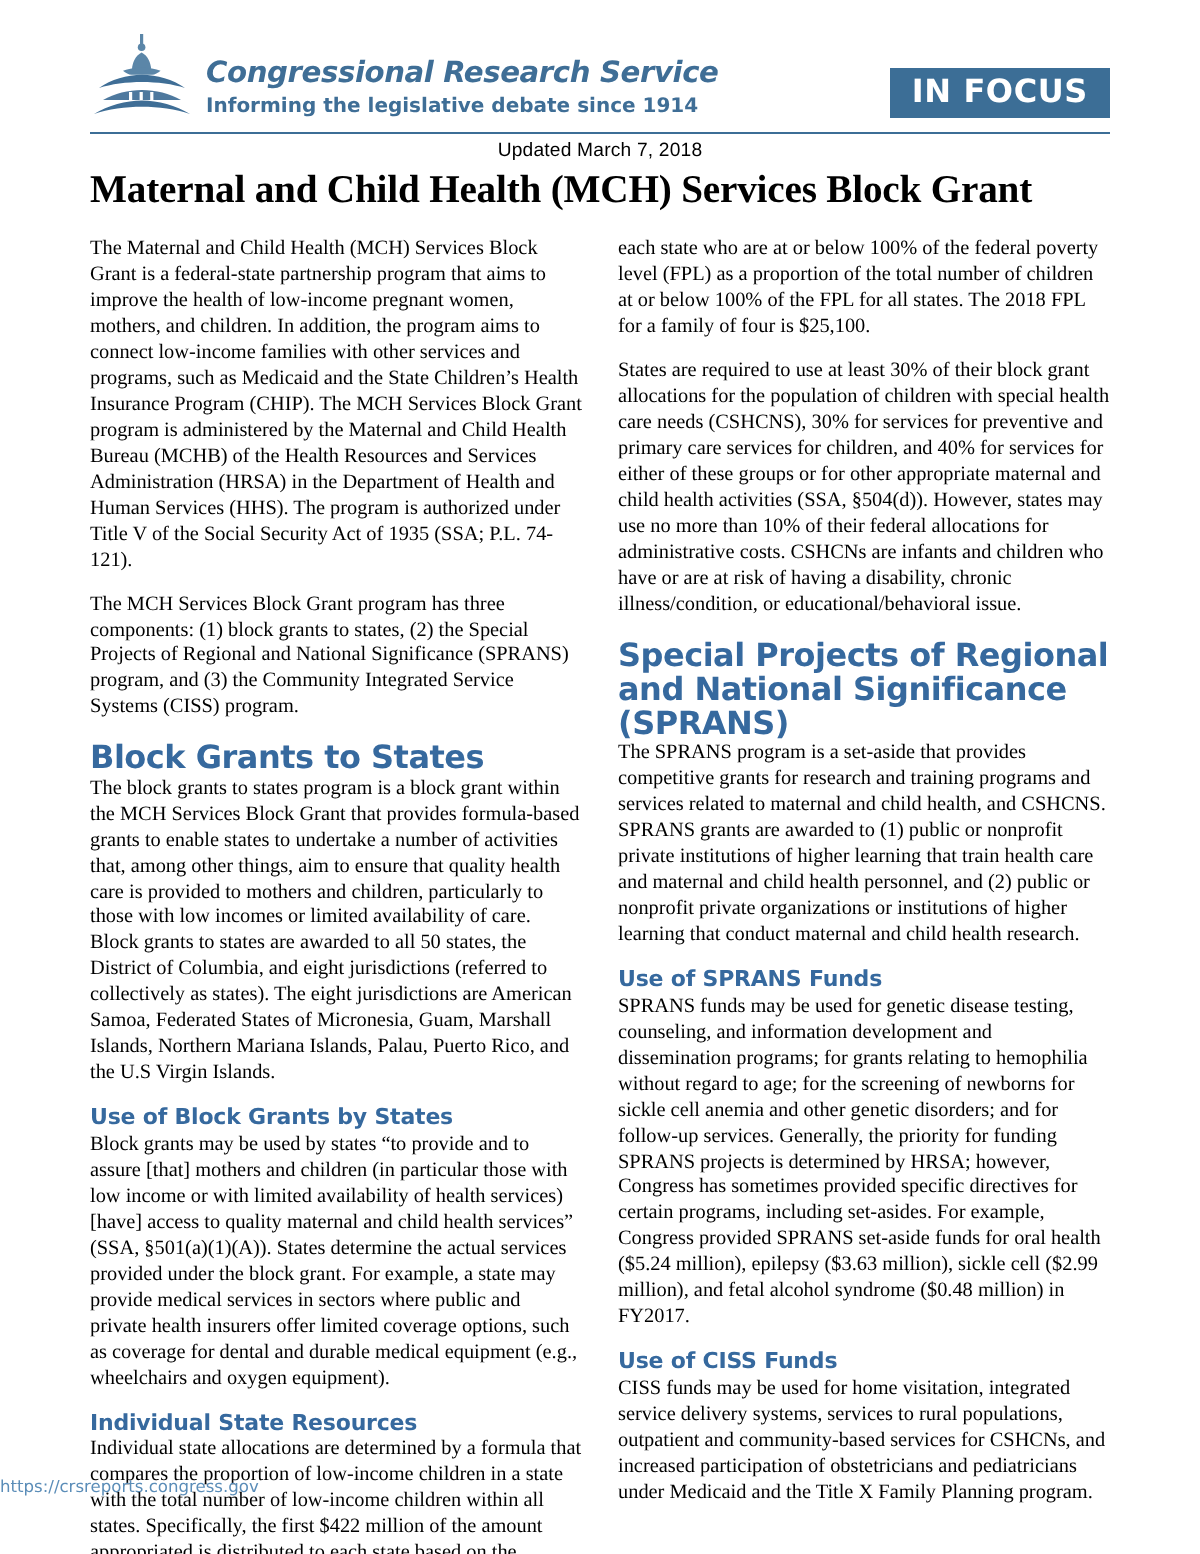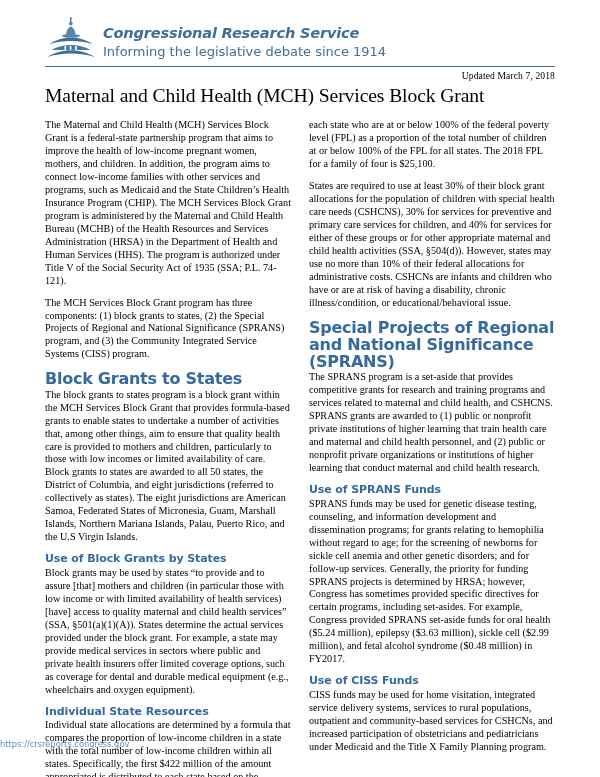--- a/index.html
+++ b/index.html
@@ -52,53 +52,54 @@
     font-style: italic;
     font-weight: bold;
     font-size: 14.6px;
     letter-spacing: -0.2px;
     color: #3F6E96;
     line-height: 1.05;
     white-space: nowrap;
   }
   .brand-tagline {
     font-family: "DejaVu Sans", sans-serif;
-    font-size: 13px;
+    font-size: 10px;
     color: #3F6E96;
     line-height: 1.5;
     white-space: nowrap;
+    font-weight: bold;
   }
   .infocus-badge {
     background: #3C6E96;
     color: #ffffff;
     font-family: "DejaVu Sans", sans-serif;
     font-weight: bold;
     font-size: 16px;
     letter-spacing: 0.3px;
     padding: 3px 11px 4px 11px;
     line-height: 1.1;
     margin-bottom: 3px;
   }
   .rule {
     border: 0;
     border-top: 1.4px solid #3C6E96;
     margin: 4px 0 0 0;
   }
 
   
   .updated {
-    text-align: right;
+    text-align: center;
     font-size: 9.6px;
-    font-family: Liberation Serif, serif;
+    font-family: Liberation Sans, sans-serif;
     margin-top: 3px;
     letter-spacing: 0.1px;
   }
   .doc-title {
     font-family: "Liberation Serif", serif;
-    font-weight: normal;
+    font-weight: bold;
     font-size: 19.6px;
     line-height: 1.12;
     margin: 4px 0 0 0;
     letter-spacing: -0.1px;
   }
 
   
   .columns {
     display: flex;
     gap: 18px;
@@ -177,20 +178,21 @@
             <rect x="22.2" y="25.8" width="1.4" height="2.4"></rect>
             <rect x="27.5" y="25.8" width="1.4" height="2.4"></rect>
           </g>
         </svg>
       </span>
       <span class="brand-text">
         <span class="brand-name">Congressional Research Service</span>
         <span class="brand-tagline" style="display:block">Informing the legislative debate since 1914</span>
       </span>
     </div>
+    <div class="infocus-badge">IN FOCUS</div>
   </div>
   <hr class="rule">
 
   <div class="updated">Updated March 7, 2018</div>
   <h1 class="doc-title">Maternal and Child Health (MCH) Services Block Grant</h1>
 
   <div class="columns">
 
     <div class="col">
       <p class="body">The Maternal and Child Health (MCH) Services Block Grant is a federal-state partnership program that aims to improve the health of low-income pregnant women, mothers, and children. In addition, the program aims to connect low-income families with other services and programs, such as Medicaid and the State Children’s Health Insurance Program (CHIP). The MCH Services Block Grant program is administered by the Maternal and Child Health Bureau (MCHB) of the Health Resources and Services Administration (HRSA) in the Department of Health and Human Services (HHS). The program is authorized under Title V of the Social Security Act of 1935 (SSA; P.L. 74-121).</p>

